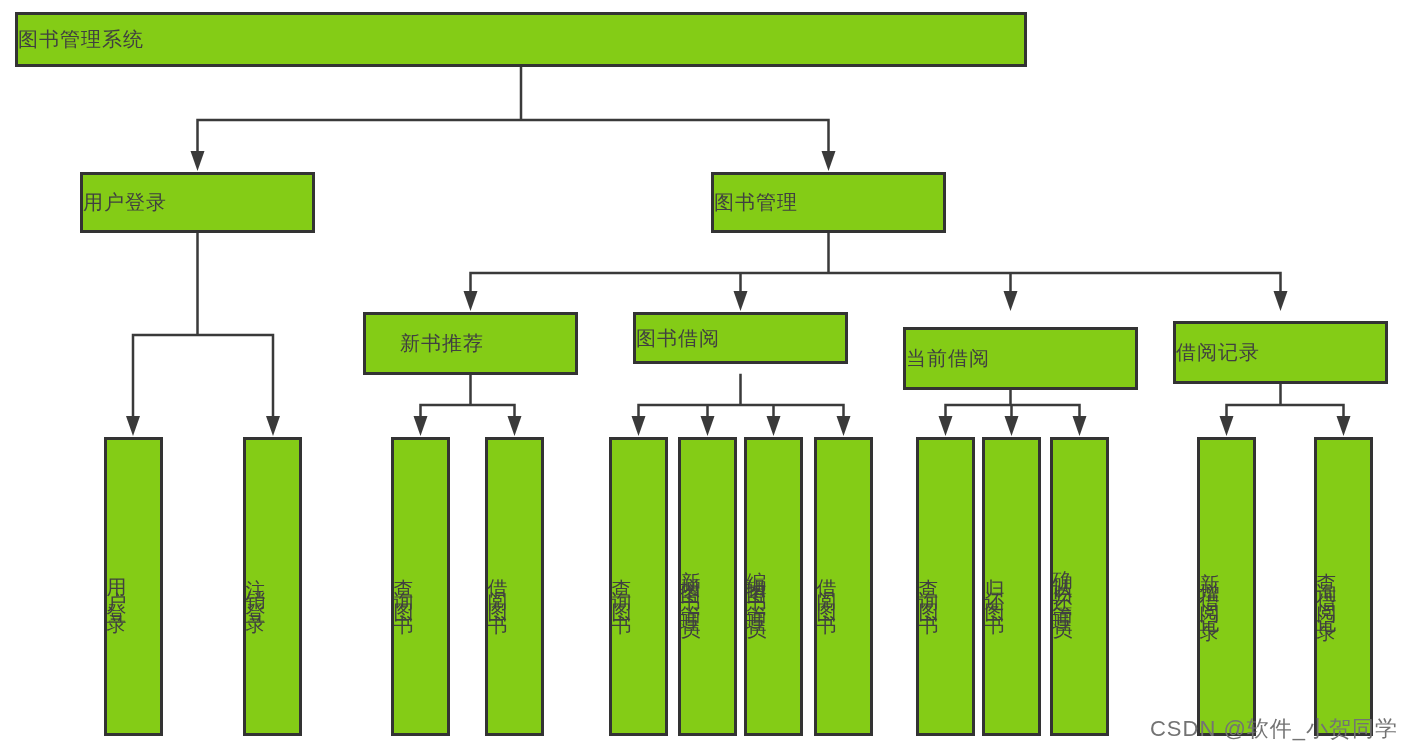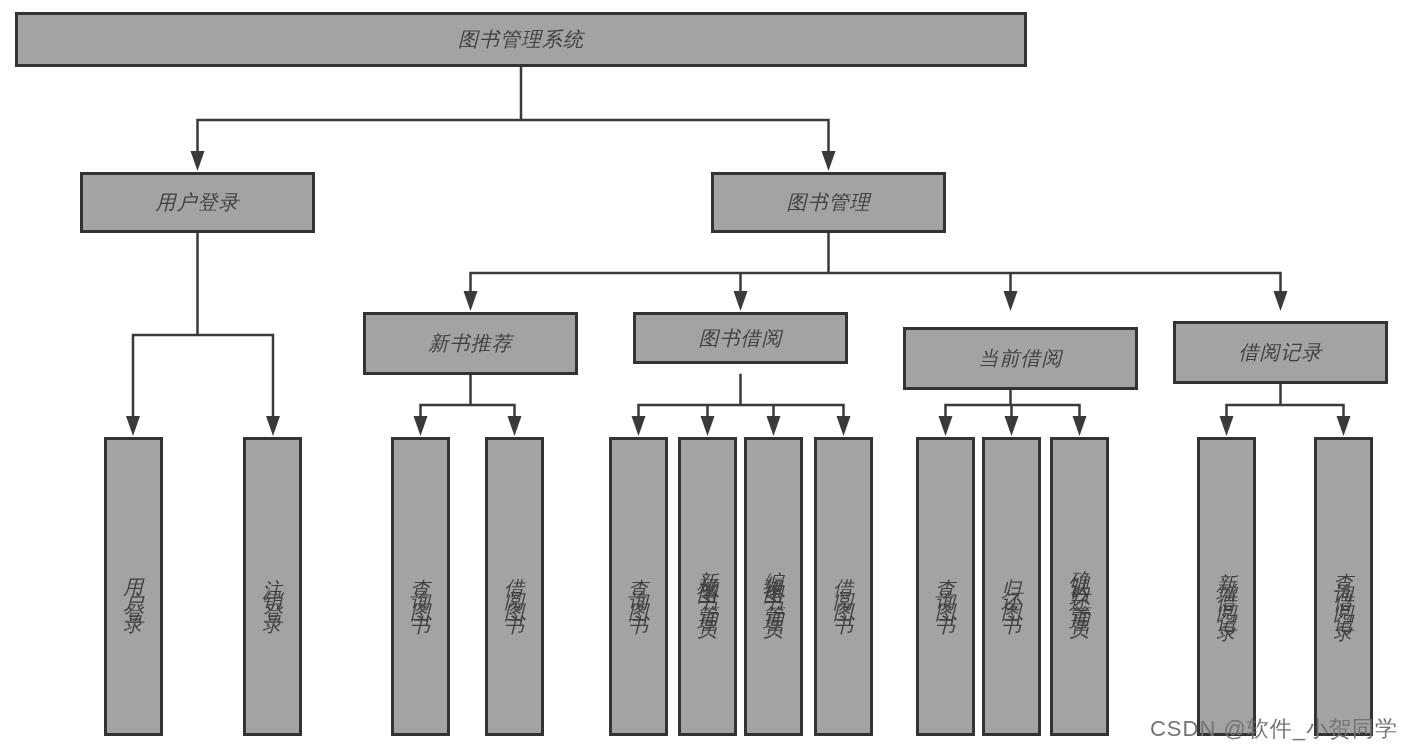--- a/index.html
+++ b/index.html
@@ -13,26 +13,25 @@
   }
   .connectors {
     position: absolute;
     left: 0; top: 0;
     width: 1405px; height: 747px;
   }
   .box {
     position: absolute;
     box-sizing: border-box;
     border: 3px solid #333333;
-    background: #a3a3a3;
+    background: #84cc16;
     display: flex;
     align-items: center;
-    justify-content: center;
+    justify-content: flex-start;
     color: #404040;
-    font-style: italic;
   }
   .hbox { font-size: 20px; letter-spacing: 1px; }
   .vbox span {
     writing-mode: vertical-rl;
     text-orientation: mixed;
     font-size: 20px;
     line-height: 1;
     white-space: nowrap;
   }
   .ls12 span { letter-spacing: 12px; }
@@ -86,21 +85,21 @@
     <span>图书管理系统</span>
   </div>
 
   <div class="box hbox" style="left:80px; top:172px; width:235px; height:61px;">
     <span>用户登录</span>
   </div>
   <div class="box hbox" style="left:711px; top:172px; width:235px; height:61px;">
     <span>图书管理</span>
   </div>
 
-  <div class="box hbox" style="left:363px; top:312px; width:215px; height:63px;">
+  <div class="box hbox" style="left:363px; top:312px; width:215px; height:63px;padding-left:34px;">
     <span>新书推荐</span>
   </div>
   <div class="box hbox" style="left:633px; top:312px; width:215px; height:52px;">
     <span>图书借阅</span>
   </div>
   <div class="box hbox" style="left:903px; top:327px; width:235px; height:63px;">
     <span>当前借阅</span>
   </div>
   <div class="box hbox" style="left:1173px; top:312px; width:215px; height:63px;margin-top:9px;">
     <span>借阅记录</span>

